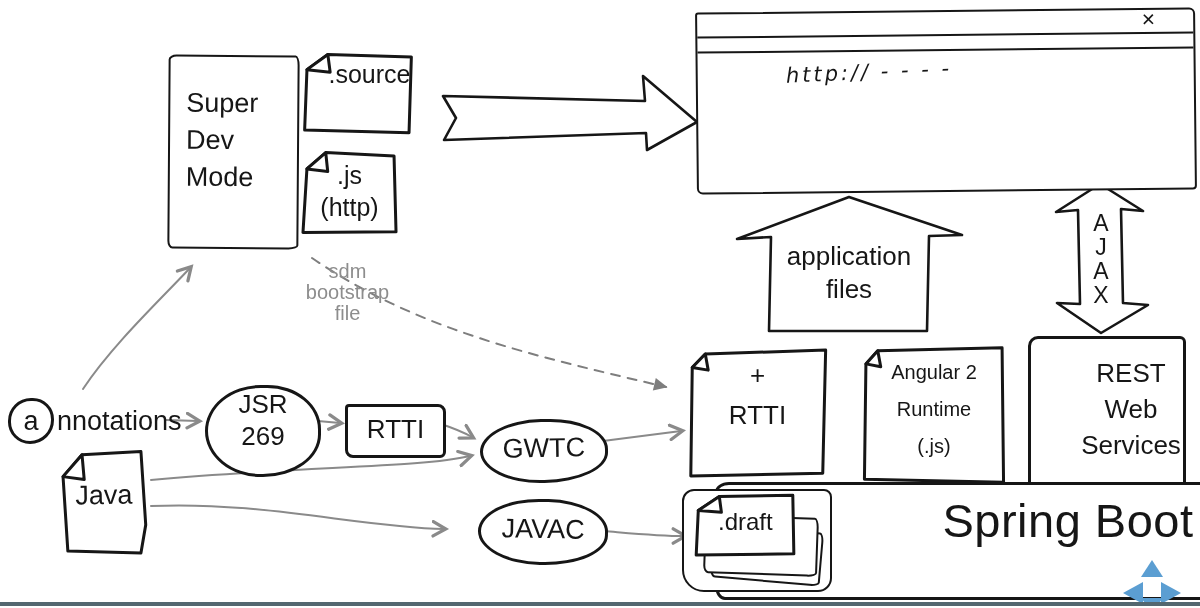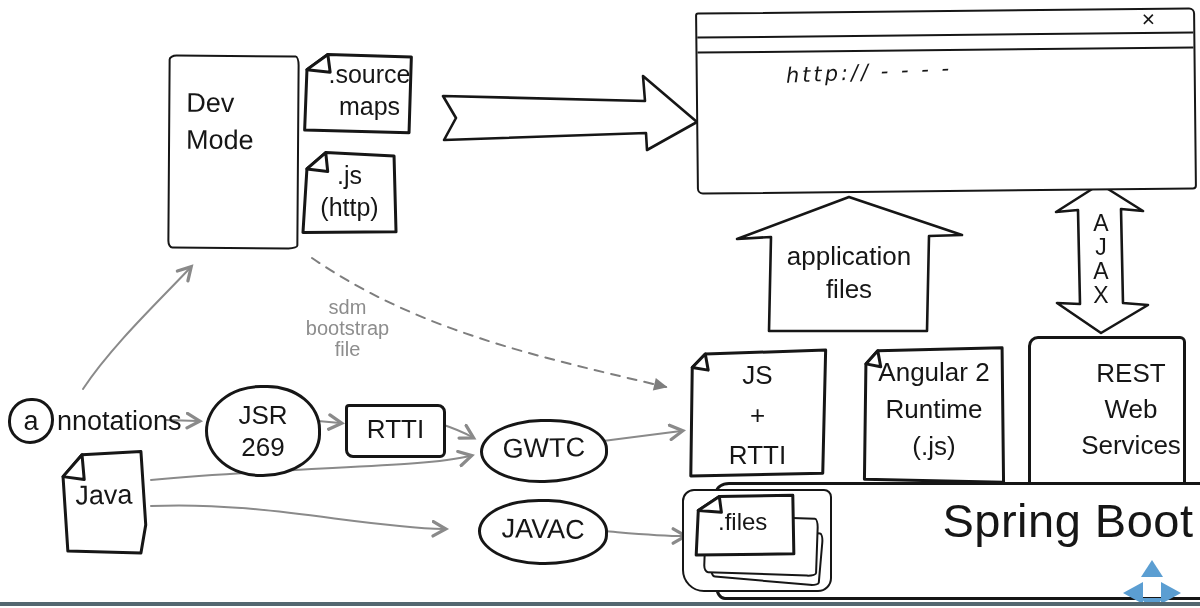--- a/index.html
+++ b/index.html
@@ -25,21 +25,21 @@
            border:2.5px solid #161616;border-radius:3px 6px 4px 6px;transform:rotate(-0.6deg);}
   .bw-titlebar{position:relative;height:22px;border-bottom:2.5px solid #161616;}
   .bw-close{position:absolute;right:38px;top:-2px;font-size:23px;line-height:23px;font-weight:400;}
   .bw-addressbar{height:13px;border-bottom:2px solid #161616;}
   .bw-url{margin:4px 0 0 88px;font-size:21px;font-style:italic;letter-spacing:3px;
           transform:rotate(-2deg);font-family:"DejaVu Sans",sans-serif;}
   .circle-a{display:inline-flex;width:40px;height:40px;border:3.5px solid #161616;
             border-radius:50% 46% 52% 48%;align-items:center;justify-content:center;
             font-size:27px;line-height:27px;}
   .annrow{display:flex;align-items:center;gap:3px;font-size:27px;}
-  .gray-note{color:#8d8d8d;font-size:20px;line-height:21px;text-align:center;margin-top:36px;}
+  .gray-note{color:#8d8d8d;font-size:20px;line-height:21px;text-align:center;}
   .springtxt{font-size:47px;letter-spacing:0.5px;}
   .footerbar{position:absolute;left:0;bottom:2px;width:100%;height:4px;background:#546770;}
   .dpad{position:absolute;left:1118px;top:556px;width:66px;height:50px;overflow:hidden;}
   .dpad polygon{fill:#5b9ed2;}
 </style>
 </head>
 <body>
 
 <div id="canvas">
 
@@ -63,33 +63,33 @@
     <path class="con" d="M151,480 C300,466 420,468 470,456" marker-end="url(#ah)"></path>
     <path class="con" d="M151,506 C260,501 360,527 444,529" marker-end="url(#ah)"></path>
     <path class="con" d="M603,441 L681,431" marker-end="url(#ah)"></path>
     <path class="con" d="M604,531 C640,534 660,536 684,536" marker-end="url(#ah)"></path>
     <path class="con" d="M83,389 C112,345 163,297 190,268" marker-end="url(#ah)"></path>
     <path class="dash" d="M312,258 C420,332 540,357 666,387" marker-end="url(#ahf)"></path>
   </svg>
 
   <div class="sk2 wob1" style="left:168px;top:55px;width:127px;height:190px;transform:rotate(0.4deg);">
     <div class="lbl" style="padding:28px 0 0 16px;font-size:27px;line-height:37px;">
+      <div>Super</div>
       <div>Dev</div>
       <div>Mode</div>
     </div>
   </div>
 
   <div class="abs" style="left:300px;top:52px;width:116px;height:84px;">
     <svg class="docsvg" viewBox="0 0 100 100" preserveAspectRatio="none">
       <path class="ink" d="M24,3 L96,6 L94,96 L4,93 L6,21 Z"></path>
       <path class="ink" d="M24,3 L6,21 L26,24 Z"></path>
     </svg>
     <div class="lbl c" style="padding-top:6px;font-size:25px;line-height:32px;margin-left:23px;">
       <div>.source</div>
-      <div>maps</div>
     </div>
   </div>
 
   <div class="abs" style="left:300px;top:150px;width:99px;height:86px;">
     <svg class="docsvg" viewBox="0 0 100 100" preserveAspectRatio="none">
       <path class="ink" d="M26,3 L95,7 L97,95 L3,96 L7,22 Z"></path>
       <path class="ink" d="M26,3 L7,22 L28,25 Z"></path>
     </svg>
     <div class="lbl c" style="padding-top:9px;font-size:25px;line-height:32px;">
       <div>.js</div>
@@ -122,32 +122,31 @@
     <div>A</div>
     <div>X</div>
   </div>
 
   <div class="abs" style="left:685px;top:346px;width:145px;height:134px;">
     <svg class="docsvg" viewBox="0 0 100 100" preserveAspectRatio="none">
       <path class="ink" d="M14,6 L97,3 L95,95 L4,97 L5,16 Z"></path>
       <path class="ink" d="M14,6 L5,16 L16,18 Z"></path>
     </svg>
     <div class="lbl c" style="padding-top:9px;font-size:26px;line-height:40px;">
-      <div>JS</div>
       <div>+</div>
       <div>RTTI</div>
     </div>
   </div>
 
   <div class="abs" style="left:860px;top:342px;width:148px;height:146px;">
     <svg class="docsvg" viewBox="0 0 100 100" preserveAspectRatio="none">
       <path class="ink" d="M12,6 L96,4 L97,96 L3,94 L4,15 Z"></path>
       <path class="ink" d="M12,6 L4,15 L14,17 Z"></path>
     </svg>
-    <div class="lbl c" style="padding-top:12px;font-size:26px;line-height:37px;">
+    <div class="lbl c" style="padding-top:12px;font-size:20px;line-height:37px;">
       <div>Angular 2</div>
       <div>Runtime</div>
       <div>(.js)</div>
     </div>
   </div>
 
   <div class="sk" style="left:1028px;top:336px;width:152px;height:148px;border-radius:10px 6px 2px 2px;">
     <div class="lbl c" style="padding-top:16px;font-size:26px;line-height:36px;margin-left:48px;">
       <div>REST</div>
       <div>Web</div>
@@ -160,40 +159,40 @@
   </div>
 
   <div class="sk2" style="left:682px;top:489px;width:146px;height:99px;border-radius:12px 8px 14px 22px;"></div>
   <div class="sk2 wob1" style="left:712px;top:528px;width:106px;height:50px;transform:rotate(5deg);"></div>
   <div class="sk2 wob1" style="left:704px;top:516px;width:110px;height:55px;transform:rotate(2deg);"></div>
   <div class="abs" style="left:692px;top:494px;width:105px;height:63px;">
     <svg class="docsvg" viewBox="0 0 100 100" preserveAspectRatio="none">
       <path class="ink" d="M26,4 L96,2 L97,95 L4,97 L6,26 Z"></path>
       <path class="ink" d="M26,4 L6,26 L28,29 Z"></path>
     </svg>
-    <div class="lbl" style="padding:14px 0 0 26px;font-size:24px;">.files</div>
+    <div class="lbl" style="padding:14px 0 0 26px;font-size:24px;">.draft</div>
   </div>
 
   <div class="abs annrow" style="left:8px;top:398px;">
     <span class="circle-a">
       <span>a</span>
     </span>
     <span>nnotations</span>
   </div>
 
   <div class="abs" style="left:60px;top:450px;width:88px;height:108px;transform:rotate(-1deg);">
     <svg class="docsvg" viewBox="0 0 100 100" preserveAspectRatio="none">
       <path class="ink" d="M26,4 L93,2 L97,70 L91,96 L8,93 L4,24 Z"></path>
       <path class="ink" d="M26,4 L4,24 L28,27 Z"></path>
     </svg>
     <div class="lbl c" style="padding-top:30px;font-size:27px;">Java</div>
   </div>
 
   <div class="sk ell" style="left:205px;top:385px;width:110px;height:86px;">
-    <div class="lbl c" style="padding-top:11px;font-size:26px;line-height:32px;">
+    <div class="lbl c" style="font-size:26px;line-height:32px;">
       <div>JSR</div>
       <div>269</div>
     </div>
   </div>
 
   <div class="sk" style="left:345px;top:404px;width:95px;height:48px;border-radius:4px 8px 6px 8px;">
     <div class="lbl c" style="padding-top:7px;font-size:26px;">RTTI</div>
   </div>
 
   <div class="sk ell" style="left:480px;top:419px;width:122px;height:58px;transform:rotate(-1deg);">

